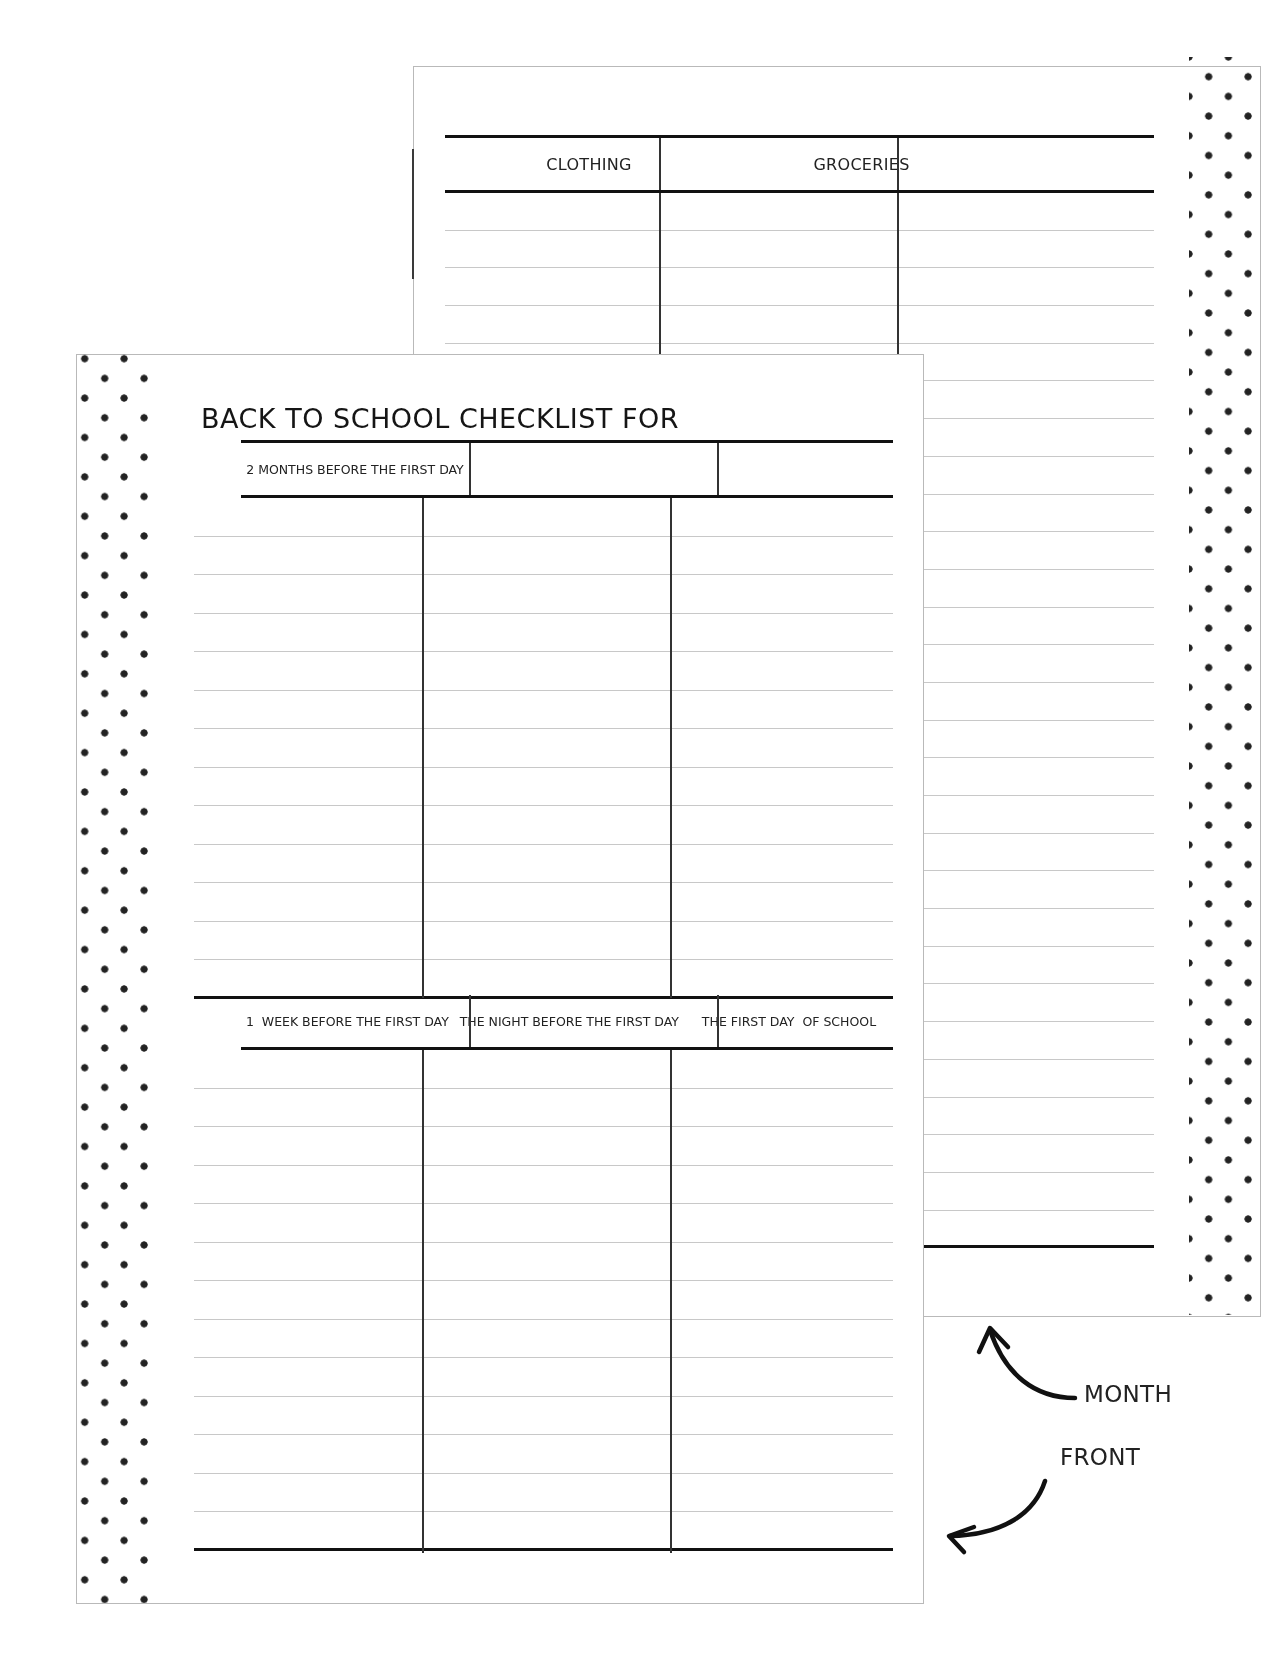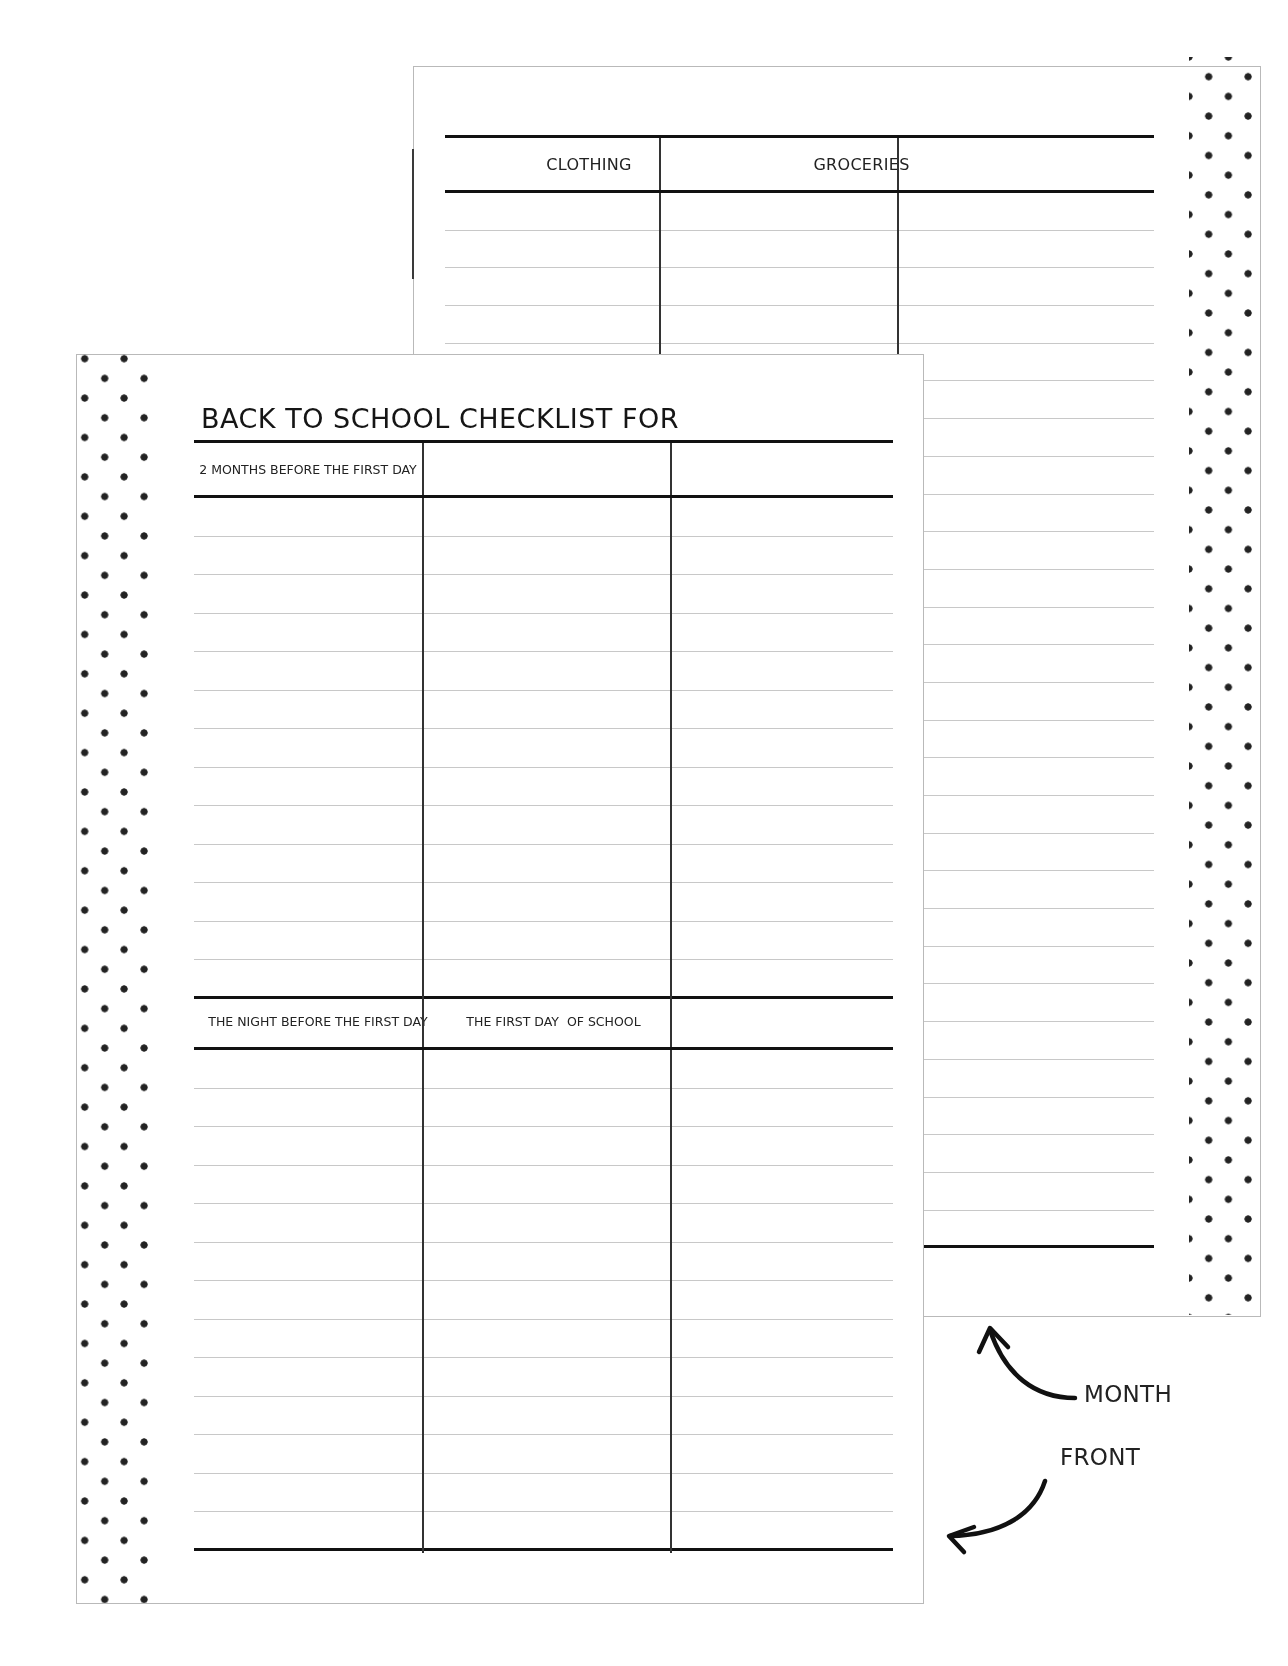--- a/index.html
+++ b/index.html
@@ -30,21 +30,21 @@
   #front-page { left:76px; top:354px; width:848px; height:1250px; }
   #front-page .dots { position:absolute; left:0px; top:-12px; width:80px; height:1260px;
     background-image:
       radial-gradient(circle, #222 3.3px, transparent 3.9px),
       radial-gradient(circle, #222 3.3px, transparent 3.9px);
     background-size:39.4px 39.4px, 39.4px 39.4px;
     background-position:-12px -4px, 8px 15.7px;
   }
   .title { position:absolute; left:124px; top:48px; font-size:27px; letter-spacing:0.5px; color:#151515; white-space:nowrap; }
   .front-table { position:absolute; left:117px; width:699px; }
-  .front-head { position:relative; height:52px; border-top:3px solid #111; border-bottom:3px solid #111; display:flex; }
+  .front-head { position:relative; height:52px; border-top:3px solid #111; border-bottom:3px solid #111; display:flex;margin-left:47px; }
   .front-head .hcell { display:flex; align-items:center; justify-content:center; font-size:12.5px; color:#222; white-space:pre; }
   .rule-f { height:38.5px; border-bottom:1.5px solid #c8c8c8; box-sizing:border-box; }
   .front-body { position:relative; }
   .front-body .last { border-bottom:3px solid #111; }
 
   
   .label { position:absolute; font-size:23px; color:#222; letter-spacing:0.3px; }
   svg.arrow { position:absolute; overflow:visible; }
 </style>
 </head>
@@ -120,20 +120,21 @@
         <div class="rule-f"></div>
         <div class="rule-f"></div>
         <div class="rule-f last"></div>
         <div class="vline" style="left:228px;height:500px"></div>
       <div class="vline" style="left:476px;height:500px"></div>
     </div>
   </div>
 
   <div class="front-table" style="top:640px">
     <div class="front-head" style="border-top:none">
+      <div class="hcell" style="width:228px">1  WEEK BEFORE THE FIRST DAY</div>
       <div class="hcell" style="width:248px">THE NIGHT BEFORE THE FIRST DAY</div>
       <div class="hcell" style="width:223px">THE FIRST DAY  OF SCHOOL</div>
       <div class="vline" style="left:228px;height:52px;top:0"></div>
       <div class="vline" style="left:476px;height:52px;top:0"></div>
     </div>
     <div class="front-body" id="front-bottom-body">
       <div class="rule-f"></div>
         <div class="rule-f"></div>
         <div class="rule-f"></div>
         <div class="rule-f"></div>

